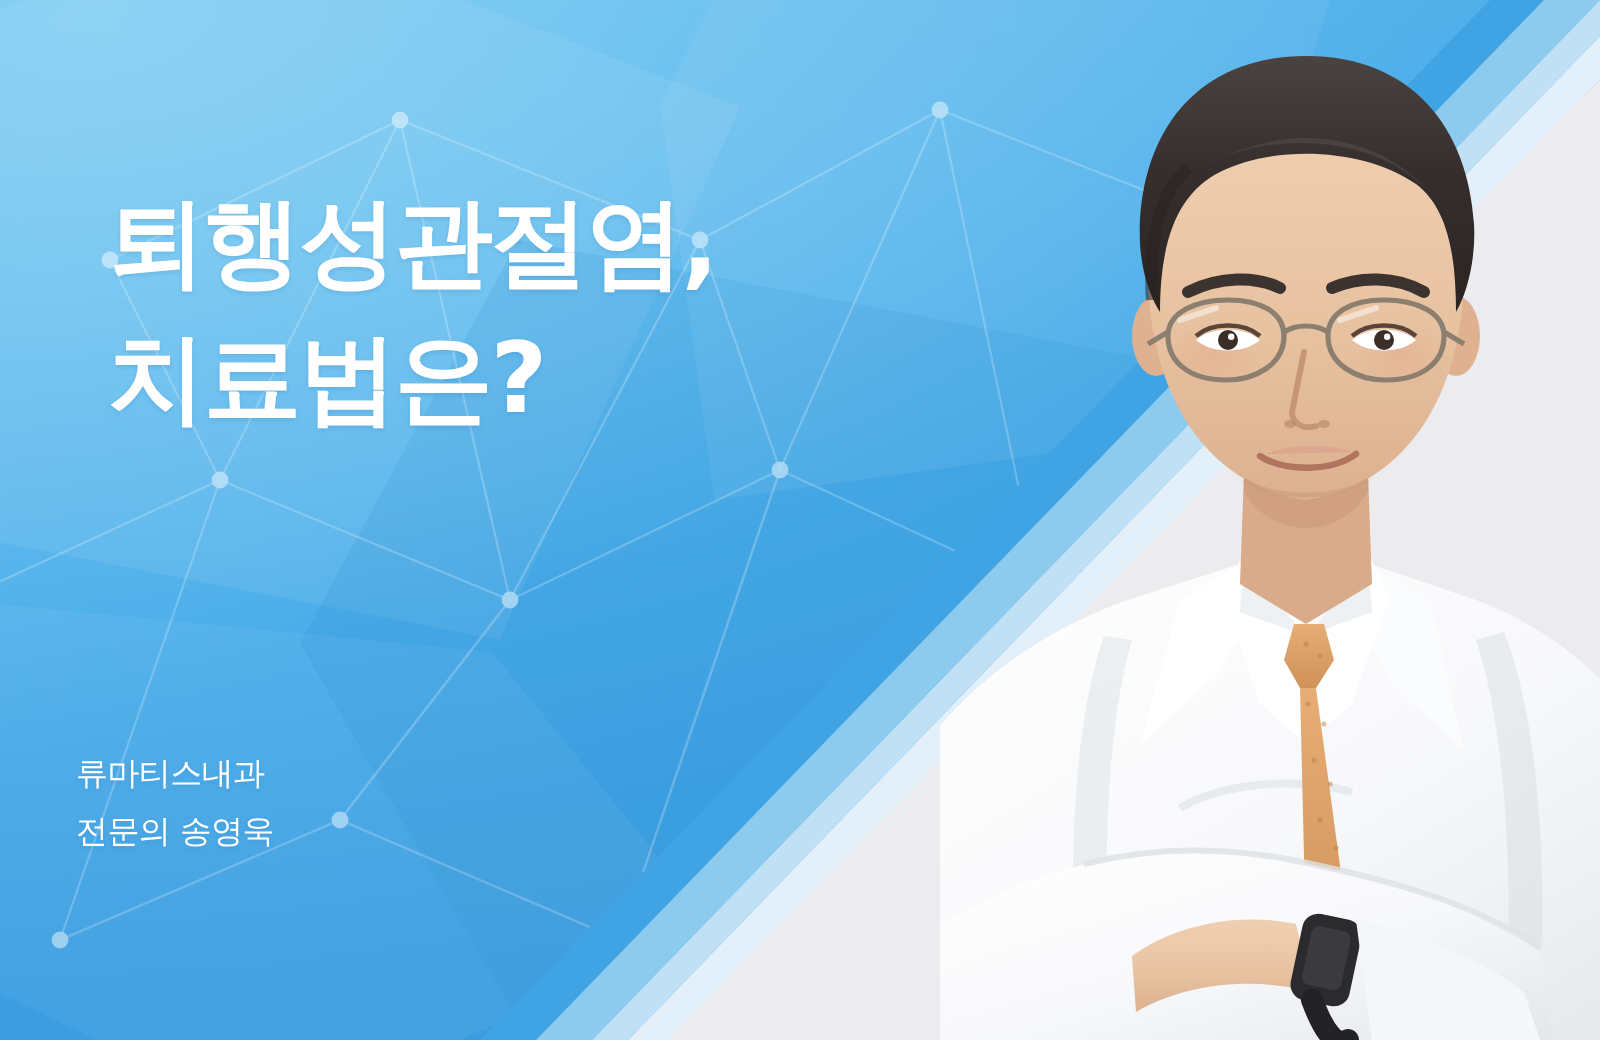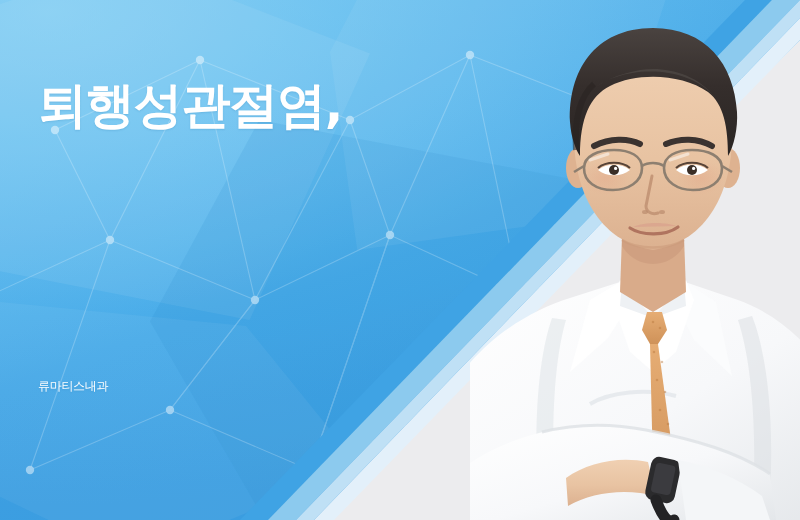--- a/index.html
+++ b/index.html
@@ -87,38 +87,38 @@
 
   
   .copy {
     position: absolute;
     left: 38px;
     top: 72px;
     width: 430px;
     z-index: 7;
   }
   .headline {
-    margin: 0;
+    margin: 16px;
     color: #ffffff;
     font-size: 49px;
     line-height: 68px;
     font-weight: 700;
     letter-spacing: -1.2px;
     white-space: nowrap;
     text-shadow: 0 1px 2px rgba(25,105,160,0.18);
   }
   .headline .ln { display: block; }
 
   .subcopy {
     position: absolute;
     left: 38px;
     top: 372px;
     z-index: 7;
     color: #ffffff;
-    font-size: 12px;
+    font-size: 16px;
     line-height: 29px;
     font-weight: 400;
     letter-spacing: -0.3px;
     text-shadow: 0 1px 2px rgba(25,105,160,0.16);
   }
   .subcopy .ln { display: block; white-space: nowrap; }
 
   
   .photo {
     position: absolute;
@@ -337,20 +337,22 @@
         <path d="M163,227 C174,222 196,222 206,226" fill="#d79a8a" opacity="0.55"></path>
 
         <path d="M152,240 C168,250 198,250 214,240" stroke="#cb9b7c" stroke-width="2.4" fill="none" opacity="0.6"></path>
       </g>
     </g>
   </svg>
 
   <div class="copy">
     <h1 class="headline">
       <span class="ln">퇴행성관절염,</span>
+      <span class="ln">치료법은?</span>
     </h1>
   </div>
 
   <div class="subcopy">
     <span class="ln">류마티스내과</span>
+    <span class="ln">전문의 송영욱</span>
   </div>
 
 </div>
 
 </body></html>

